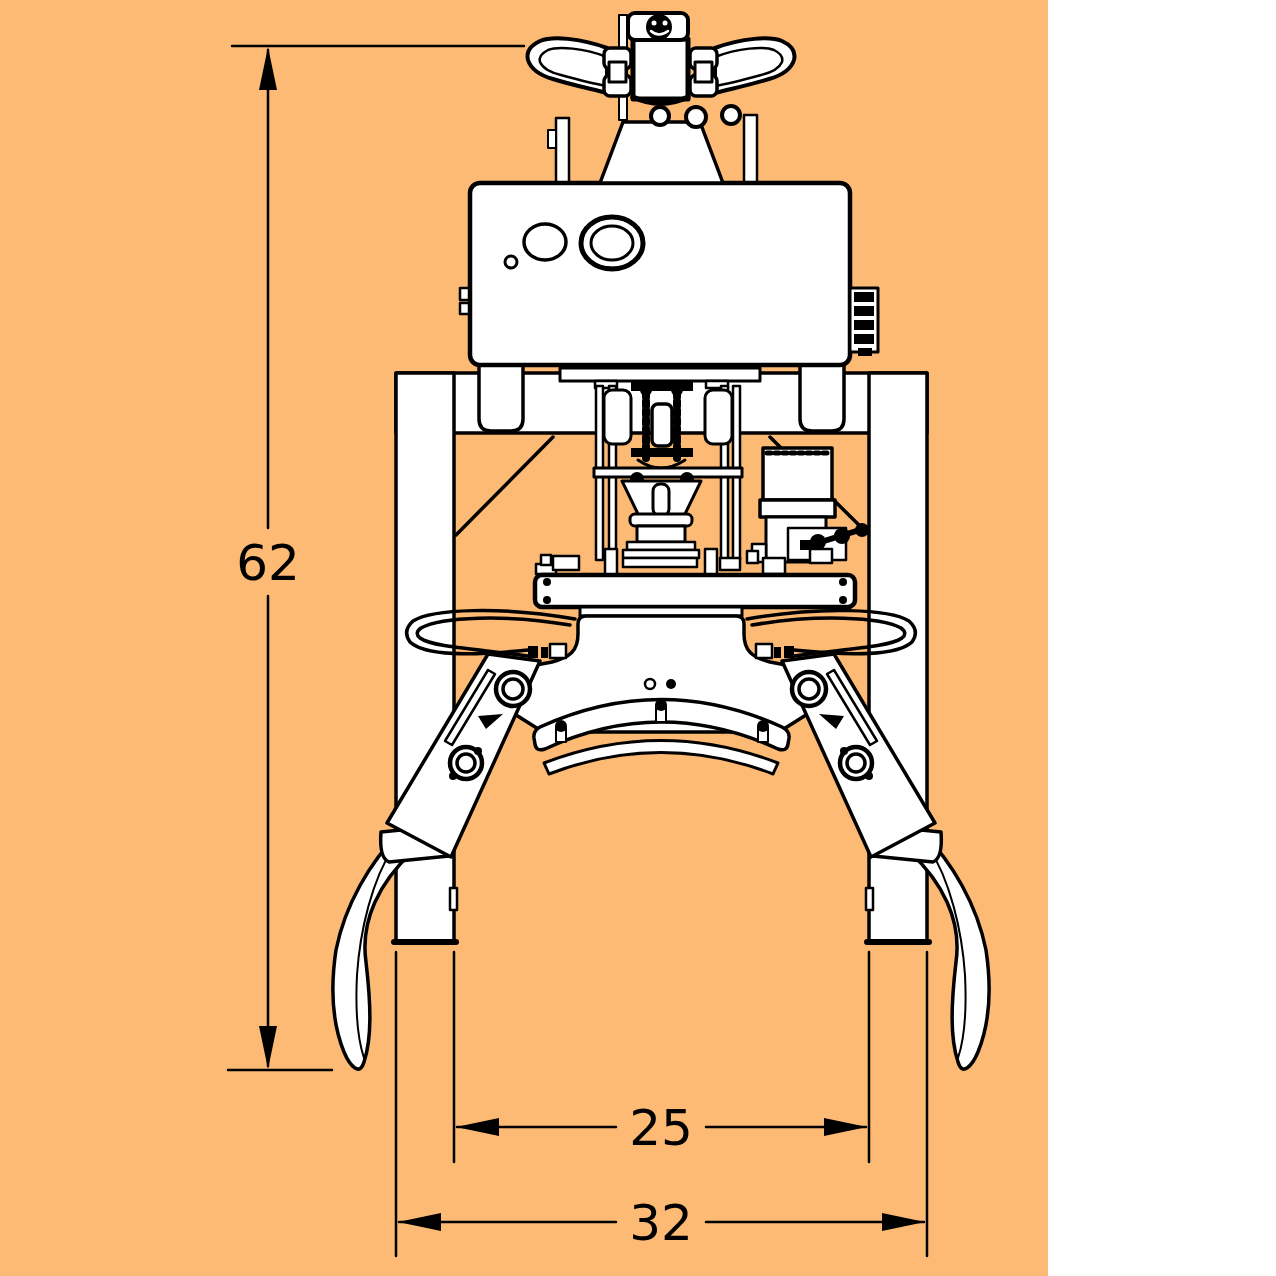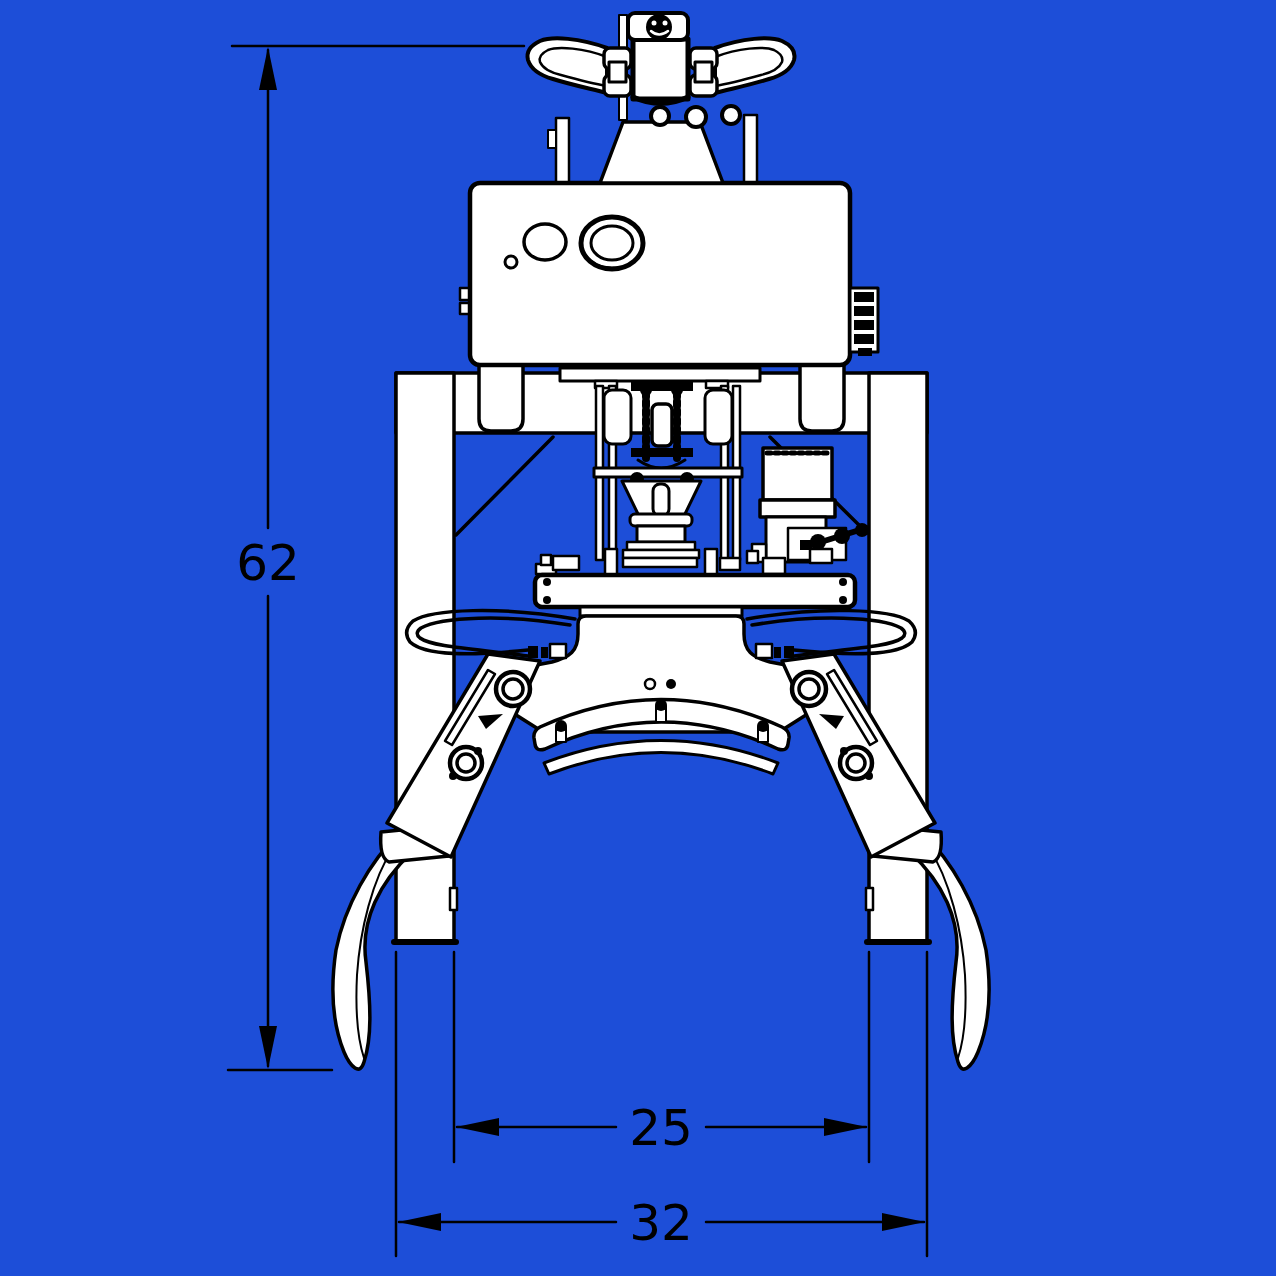--- a/index.html
+++ b/index.html
@@ -1,16 +1,16 @@
 <!DOCTYPE html>
 <html><head>
 <meta charset="utf-8">
 <style>
   html,body{margin:0;padding:0;background:#ffffff;}
-  .stage{width:1276px;height:1276px;position:relative;background:#1d4ed8;}
+  .stage{width:1048px;height:1276px;position:relative;background:#fdba74;}
   svg{display:block;}
   .dim-text{font-family:"DejaVu Sans","Liberation Sans",sans-serif;font-size:50px;fill:#000;}
   path,rect,circle,ellipse,line,polygon,polyline{vector-effect:none;}
 </style>
 </head>
 <body>
 
 <div class="stage">
 <svg width="1276" height="1276" viewBox="0 0 1276 1276" fill="none" stroke="#000" stroke-width="3" stroke-linecap="round" stroke-linejoin="round">
 

